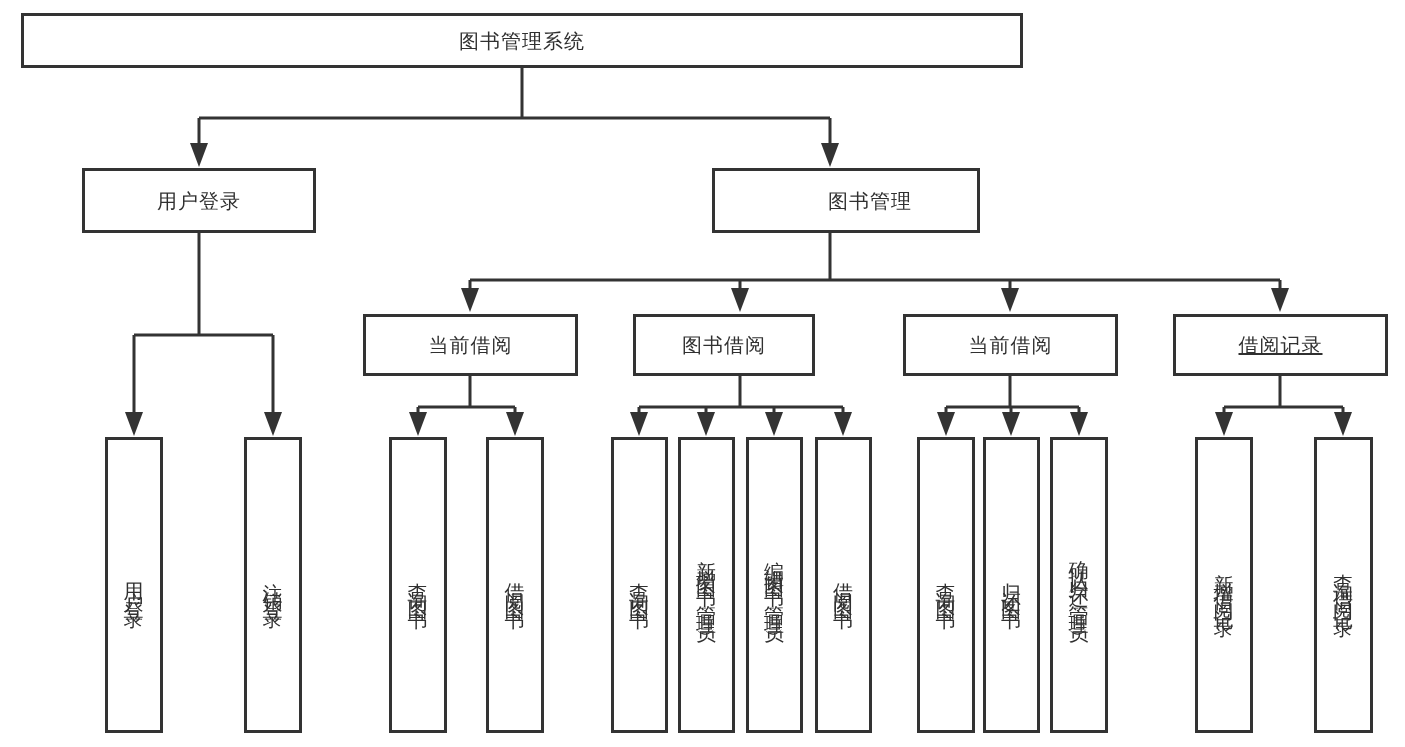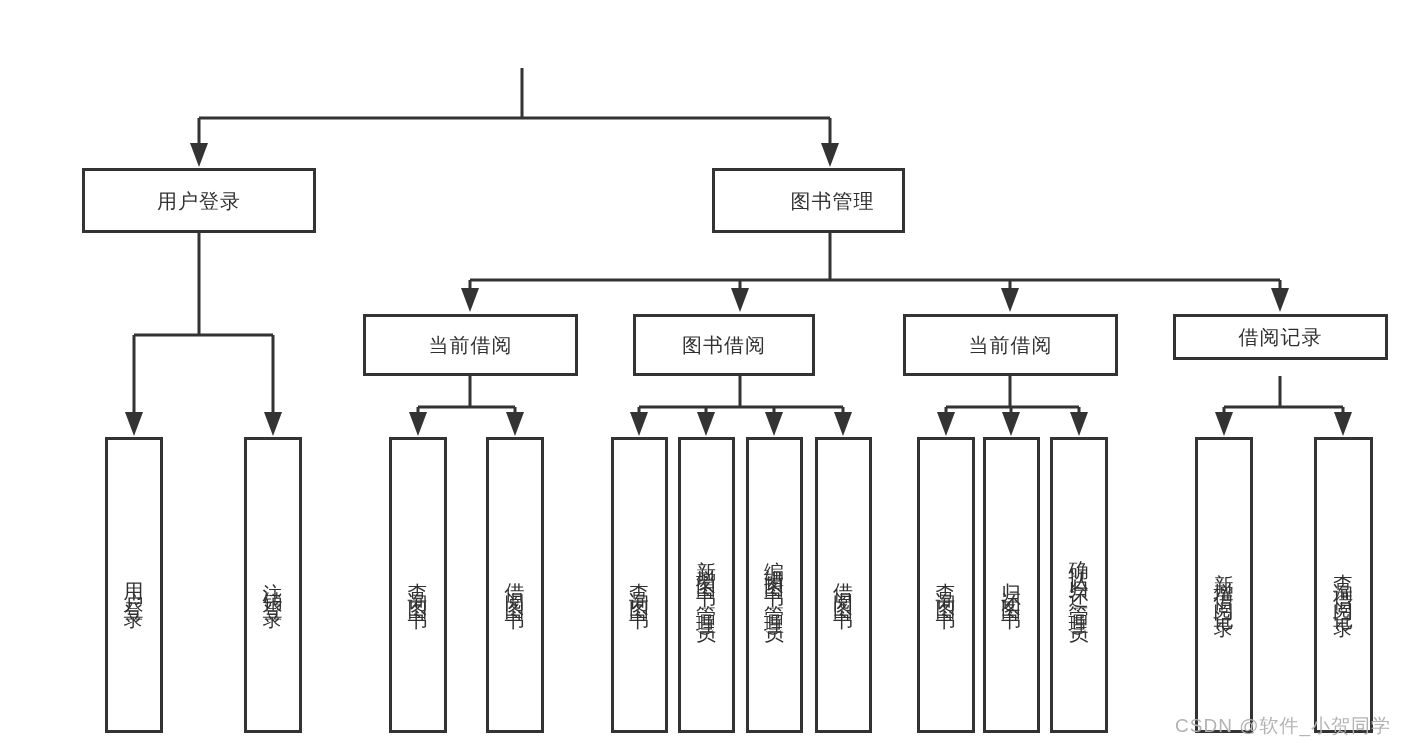--- a/index.html
+++ b/index.html
@@ -76,38 +76,41 @@
       <polygon points="1070,412 1088,412 1079,436"></polygon>
     </g>
 
     <g>
       <path d="M1280 376 V407 M1224 407 H1343 M1224 407 V414 M1343 407 V414"></path>
       <polygon points="1215,412 1233,412 1224,436"></polygon>
       <polygon points="1334,412 1352,412 1343,436"></polygon>
     </g>
   </svg>
 
+  <div class="box" style="left:21px; top:13px; width:1002px; height:55px;">
+    <span class="hlabel">图书管理系统</span>
+  </div>
 
   <div class="box" style="left:82px; top:168px; width:234px; height:65px;">
     <span class="hlabel">用户登录</span>
   </div>
-  <div class="box" style="left:712px; top:168px; width:193px; height:65px;padding-left:48px;">
+  <div class="box" style="left:712px; top:168px; width:268px; height:65px;padding-left:48px;">
     <span class="hlabel">图书管理</span>
   </div>
 
   <div class="box" style="left:363px; top:314px; width:215px; height:62px;">
     <span class="hlabel">当前借阅</span>
   </div>
   <div class="box" style="left:633px; top:314px; width:182px; height:62px;">
     <span class="hlabel">图书借阅</span>
   </div>
   <div class="box" style="left:903px; top:314px; width:215px; height:62px;text-align:right;">
     <span class="hlabel">当前借阅</span>
   </div>
-  <div class="box" style="left:1173px; top:314px; width:215px; height:46px;">
+  <div class="box" style="left:1173px; top:314px; width:215px; height:62px;text-decoration:underline;">
     <span class="hlabel">借阅记录</span>
   </div>
 
   <div class="box vbox" style="left:105px; top:437px; width:58px; height:296px;">
     <span class="vlabel">用户登录</span>
   </div>
   <div class="box vbox" style="left:244px; top:437px; width:58px; height:296px;">
     <span class="vlabel">注销登录</span>
   </div>
 
@@ -141,14 +144,13 @@
     <span class="vlabel">确认归还（管理员）</span>
   </div>
 
   <div class="box vbox" style="left:1195px; top:437px; width:58px; height:296px;">
     <span class="vlabel">新增借阅记录</span>
   </div>
   <div class="box vbox" style="left:1314px; top:437px; width:59px; height:296px;">
     <span class="vlabel">查询借阅记录</span>
   </div>
 
-  <div class="watermark">CSDN @软件_小贺同学</div>
 </div>
 
 </body></html>

